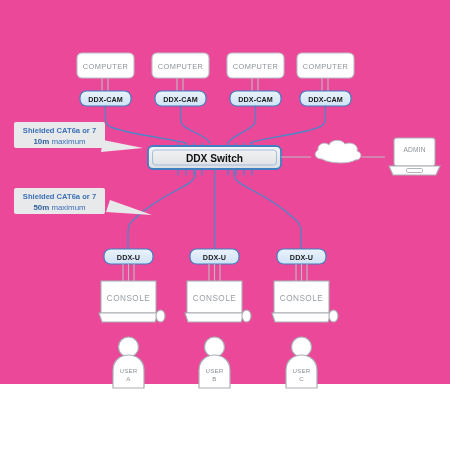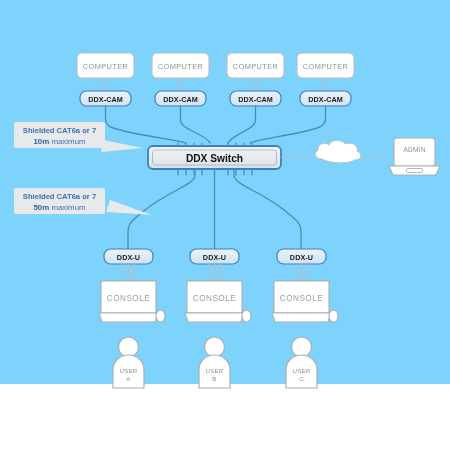--- a/index.html
+++ b/index.html
@@ -1,18 +1,18 @@
 <!DOCTYPE html>
 <html><head>
 <meta charset="utf-8">
 <style>
   html,body{margin:0;padding:0;background:#ffffff;}
   body{width:450px;height:450px;overflow:hidden;
        font-family:"Liberation Sans","DejaVu Sans",sans-serif;}
-  #stage{position:relative;width:450px;height:384px;background:#7dd3fc;}
+  #stage{position:relative;width:450px;height:384px;background:#ec4899;}
   svg#diagram{position:absolute;left:0;top:0;width:450px;height:450px;display:block;}
 
   .lbl{font-family:"Liberation Sans","DejaVu Sans",sans-serif;}
   .lbl-computer{font-size:7.4px;fill:#8d9399;letter-spacing:.4px;}
   .lbl-ddxcam{font-size:7.2px;fill:#1a1a1a;font-weight:bold;letter-spacing:.1px;}
   .lbl-ddxu{font-size:7.2px;fill:#1a1a1a;font-weight:bold;letter-spacing:.1px;}
   .lbl-switch{font-size:10.2px;fill:#111;font-weight:bold;}
   .lbl-console{font-size:8.2px;fill:#9aa0a6;letter-spacing:.5px;}
   .lbl-user{font-size:6.2px;fill:#8d9399;letter-spacing:.2px;}
   .lbl-admin{font-size:6.6px;fill:#8d9399;letter-spacing:.2px;}

